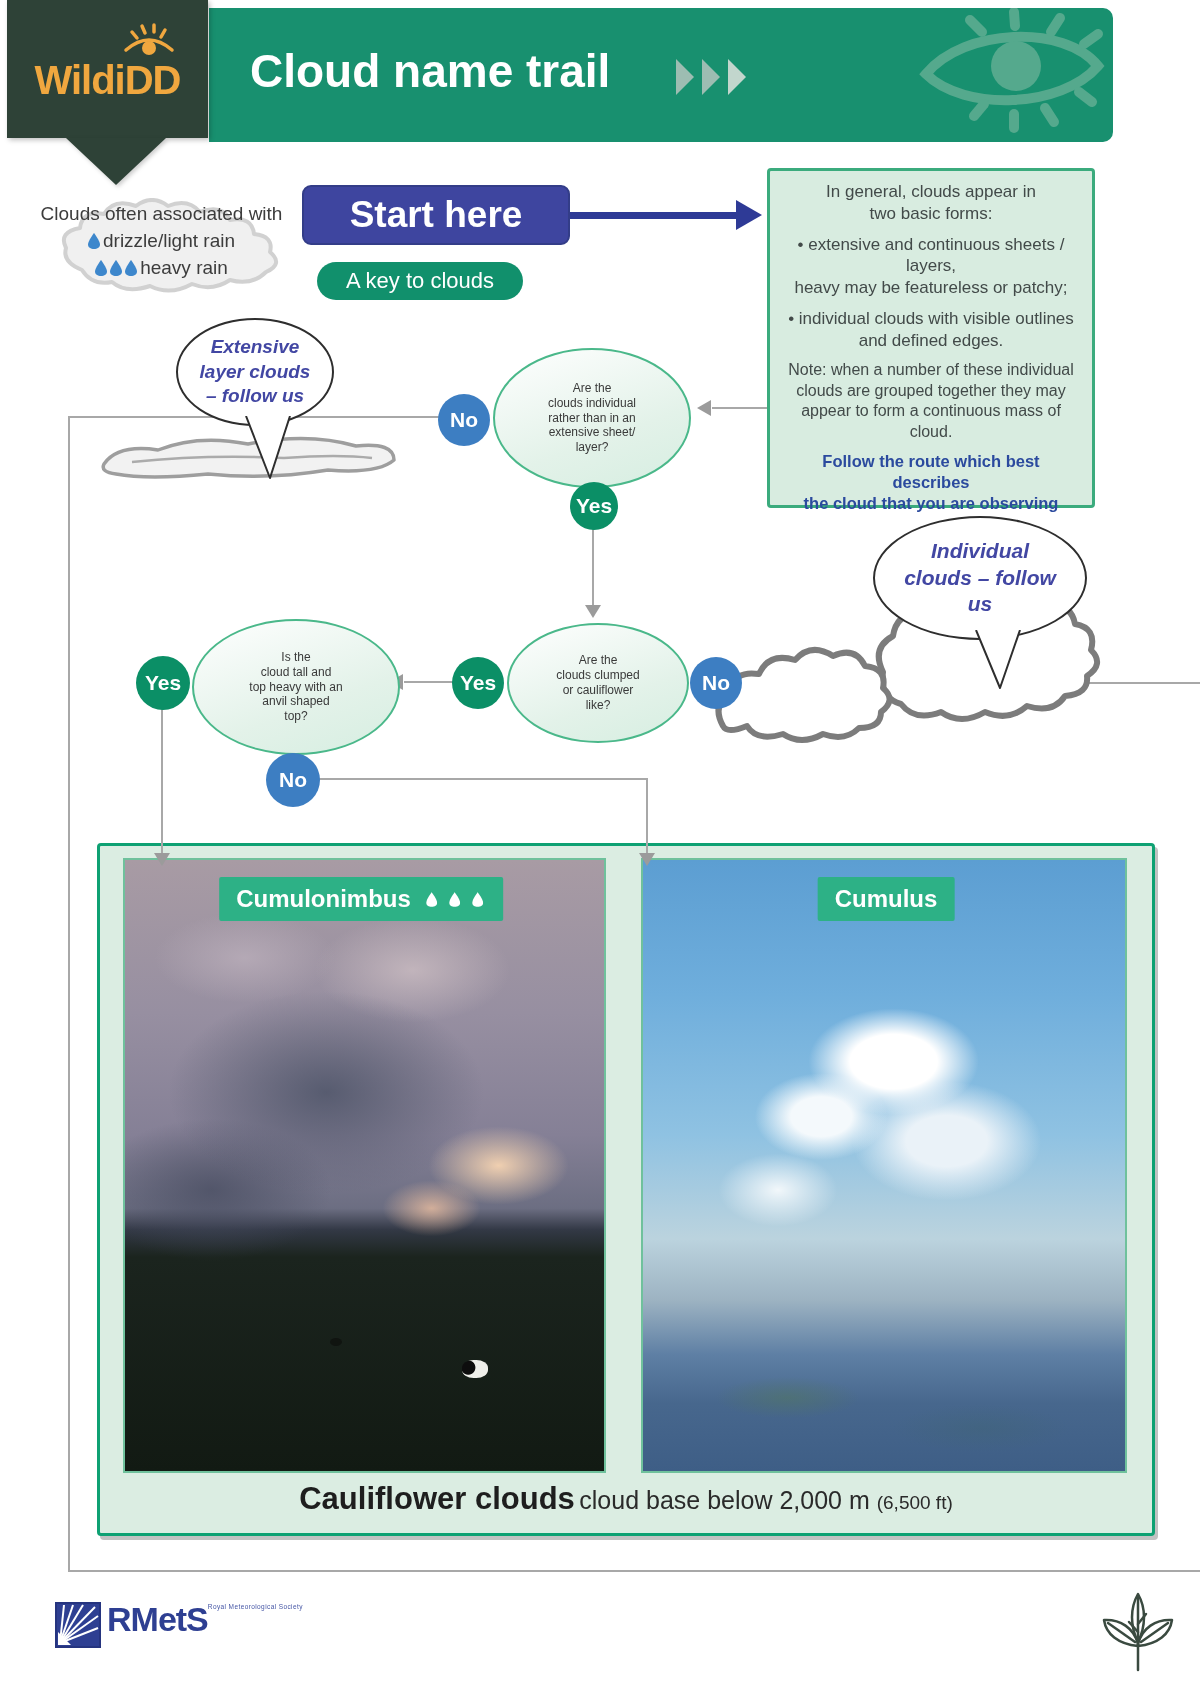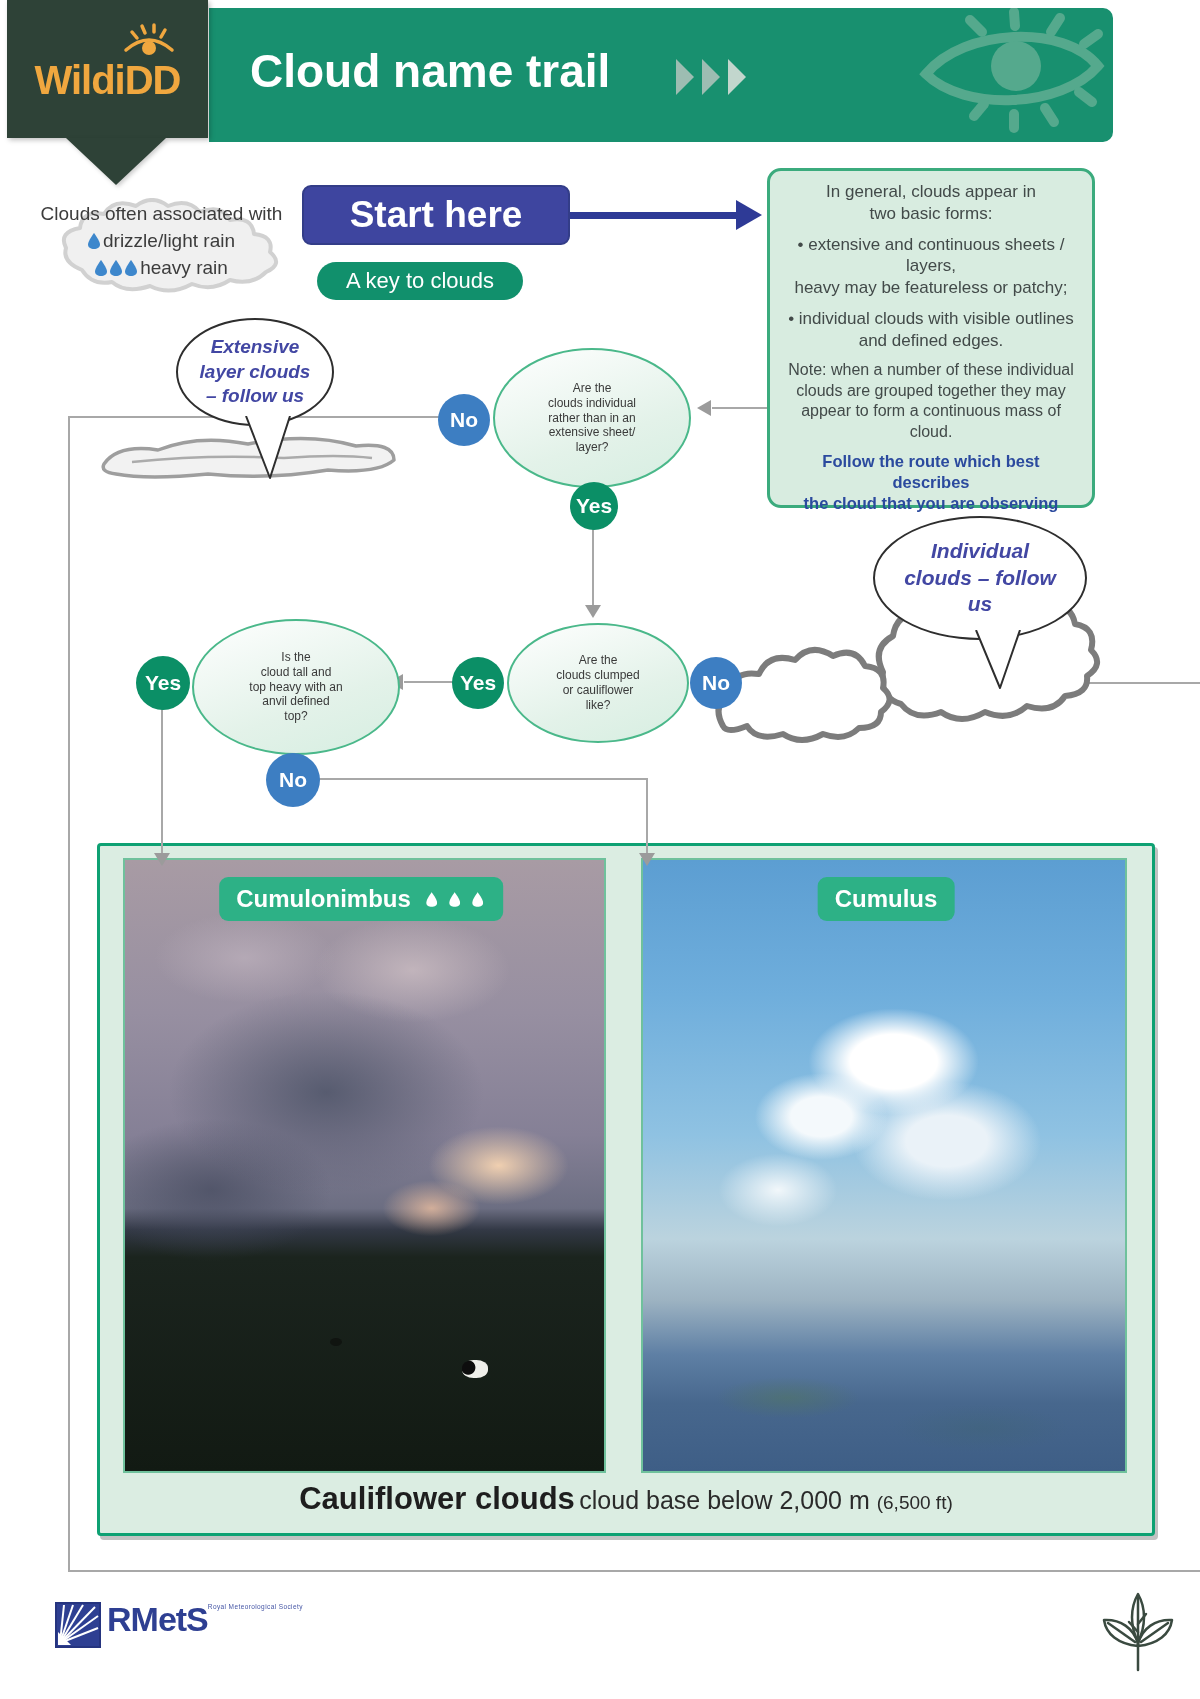--- a/index.html
+++ b/index.html
@@ -14,21 +14,21 @@
   .logo-text{left:7px;top:58px;width:201px;text-align:center;font-size:40px;font-weight:bold;color:#F0A73F;z-index:5;letter-spacing:-1px;}
   
   .legend-text{left:14px;top:200px;width:295px;text-align:center;font-size:19px;color:#3C3C3C;line-height:27px;z-index:3;}
   .drop{display:inline-block;vertical-align:-2px;margin-right:3px;}
   
   .start-box{left:302px;top:185px;width:268px;height:60px;background:#3E459F;border:2px solid #333D88;border-radius:9px;color:#fff;font-size:37px;font-weight:bold;text-align:center;line-height:56px;z-index:3;box-sizing:border-box;}
   .start-line{left:568px;top:212px;width:170px;height:7px;background:#2E3A96;z-index:2;}
   .start-head{left:736px;top:200px;width:0;height:0;border-top:15px solid transparent;border-bottom:15px solid transparent;border-left:26px solid #2E3A96;z-index:2;}
   .key-box{left:317px;top:262px;width:206px;height:38px;background:#11906C;border-radius:19px;color:#fff;font-size:22px;text-align:center;line-height:38px;z-index:3;}
   
-  .info{left:767px;top:168px;width:328px;height:340px;background:#D8ECE0;border:3px solid #3BAB7D;border-radius:14px;box-sizing:border-box;padding:10px 12px;z-index:3;}
+  .info{left:767px;top:168px;width:328px;height:340px;background:#D8ECE0;border:3px solid #3BAB7D;border-radius:4px;box-sizing:border-box;padding:10px 12px;z-index:3;}
   .info p{margin:0 0 9px 0;text-align:center;color:#424A49;font-size:17px;line-height:1.28;white-space:pre-line;}
   .info .note{font-size:16px;}
   .info .follow{color:#2B4A9E;font-weight:bold;font-size:16.5px;margin-bottom:4px;}
   
   .gline{background:#A8A8A8;z-index:2;}
   .ah-down{width:0;height:0;border-left:8px solid transparent;border-right:8px solid transparent;border-top:13px solid #9B9B9B;z-index:4;}
   .ah-left{width:0;height:0;border-top:8px solid transparent;border-bottom:8px solid transparent;border-right:14px solid #9B9B9B;z-index:4;}
   
   .qbubble{border:2.5px solid #4AB88A;border-radius:50%;background:linear-gradient(160deg,#FBFDFC 8%,#E3F2E9 62%,#D6EEE1 100%);
            display:flex;align-items:center;justify-content:center;text-align:center;color:#3A3A3A;font-size:12px;line-height:1.24;
@@ -59,21 +59,21 @@
       radial-gradient(115px 72px at 52% 33%, #FFFFFF 38%, rgba(255,255,255,0) 74%),
       radial-gradient(95px 62px at 37% 42%, #F4F9FC 32%, rgba(244,249,252,0) 70%),
       radial-gradient(135px 85px at 63% 46%, #EAF2F8 30%, rgba(234,242,248,0) 70%),
       radial-gradient(85px 52px at 28% 54%, rgba(255,255,255,0.85), rgba(255,255,255,0) 70%),
       radial-gradient(90px 26px at 30% 88%, rgba(82,118,98,0.55), rgba(82,118,98,0) 80%),
       radial-gradient(110px 30px at 70% 93%, rgba(64,100,120,0.5), rgba(64,100,120,0) 80%),
       linear-gradient(180deg,#5C9ED2 0%,#6FAEDC 22%,#8FC2E2 45%,#BBD3DE 62%,#9DB3C2 72%,#5E7FA4 81%,#47678D 89%,#3E5E86 100%);}
   .cow{left:462px;top:1360px;width:26px;height:18px;border-radius:45%;z-index:3;
        background:radial-gradient(circle at 24% 42%, #0d0d0d 30%, rgba(13,13,13,0) 34%), #EFEFEA;}
   .cow2{left:330px;top:1338px;width:12px;height:8px;border-radius:50%;background:#101410;z-index:3;}
-  .plabel{top:877px;transform:translateX(-50%);background:#2DB186;border-radius:9px;color:#fff;font-weight:bold;font-size:24px;
+  .plabel{top:877px;transform:translateX(-50%);background:#2DB186;border-radius:2px;color:#fff;font-weight:bold;font-size:24px;
           padding:8px 17px;z-index:4;white-space:nowrap;display:flex;align-items:center;gap:9px;}
   .caption{left:97px;top:1481px;width:1058px;text-align:center;z-index:4;color:#1E1E1E;}
   .cap-title{font-size:31px;font-weight:bold;}
   .cap-sub{font-size:25px;color:#2A2A2A;}
   .cap-note{font-size:19px;color:#2A2A2A;margin-top:44px;}
   
   .rmets{left:55px;top:1602px;display:flex;align-items:flex-start;gap:6px;z-index:3;}
   .rmets-text{display:flex;flex-direction:row;line-height:1;}
   .rmets-name{font-size:34px;font-weight:bold;color:#2E3F92;letter-spacing:-1px;}
   .rmets-tag{font-size:6.5px;color:#4455A5;letter-spacing:0.4px;margin-top:2px;}
@@ -189,21 +189,21 @@
 rather than in an
 extensive sheet/
 layer?</div>
   <div class="abs qbubble" style="left:507px;top:623px;width:182px;height:120px;">Are the
 clouds clumped
 or cauliflower
 like?</div>
   <div class="abs qbubble" style="left:192px;top:619px;width:208px;height:136px;">Is the
 cloud tall and
 top heavy with an
-anvil defined
+anvil shaped
 top?</div>
 
   <div class="abs badge no" style="left:438px;top:394px;width:52px;height:52px;">No</div>
   <div class="abs badge yes" style="left:570px;top:482px;width:48px;height:48px;">Yes</div>
   <div class="abs badge yes" style="left:452px;top:657px;width:52px;height:52px;">Yes</div>
   <div class="abs badge no" style="left:690px;top:657px;width:52px;height:52px;">No</div>
   <div class="abs badge yes" style="left:136px;top:656px;width:54px;height:54px;">Yes</div>
   <div class="abs badge no" style="left:266px;top:753px;width:54px;height:54px;">No</div>
 
   <div class="abs speech" style="left:176px;top:318px;width:158px;height:108px;font-size:19px;line-height:1.3;">Extensive

